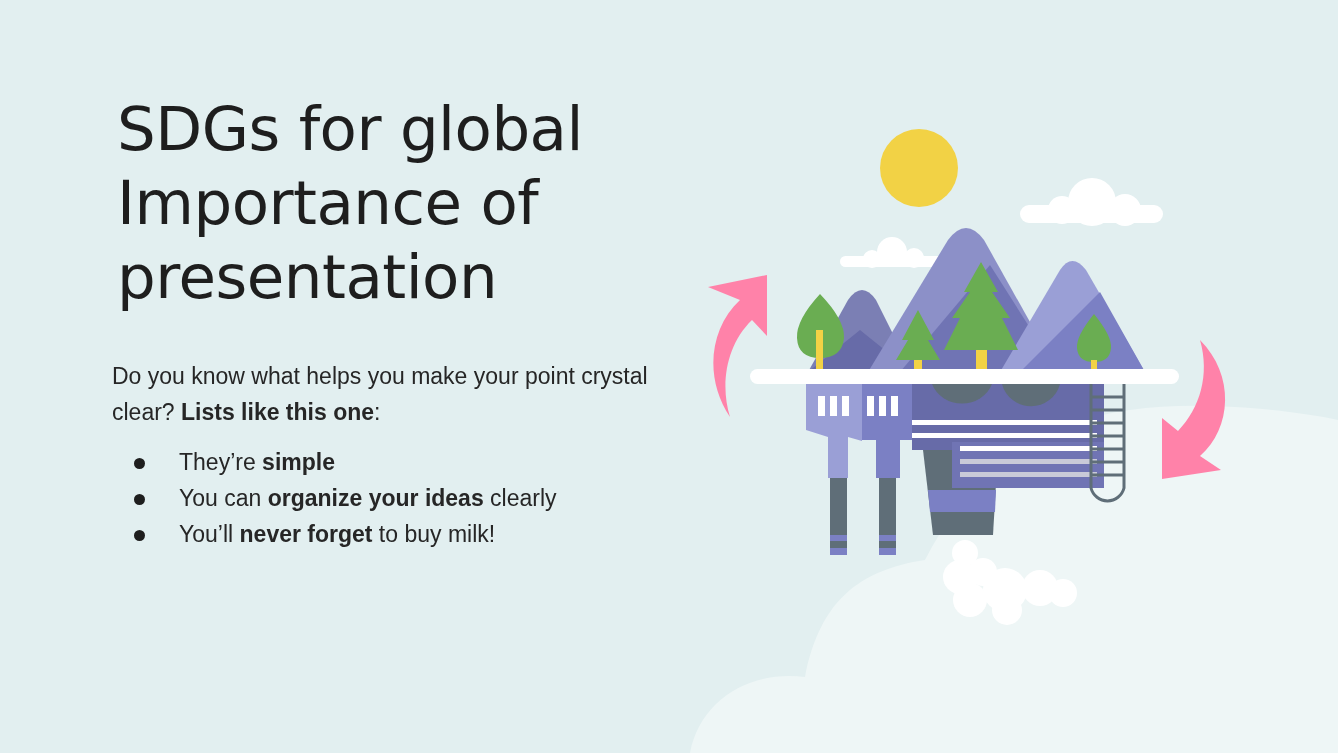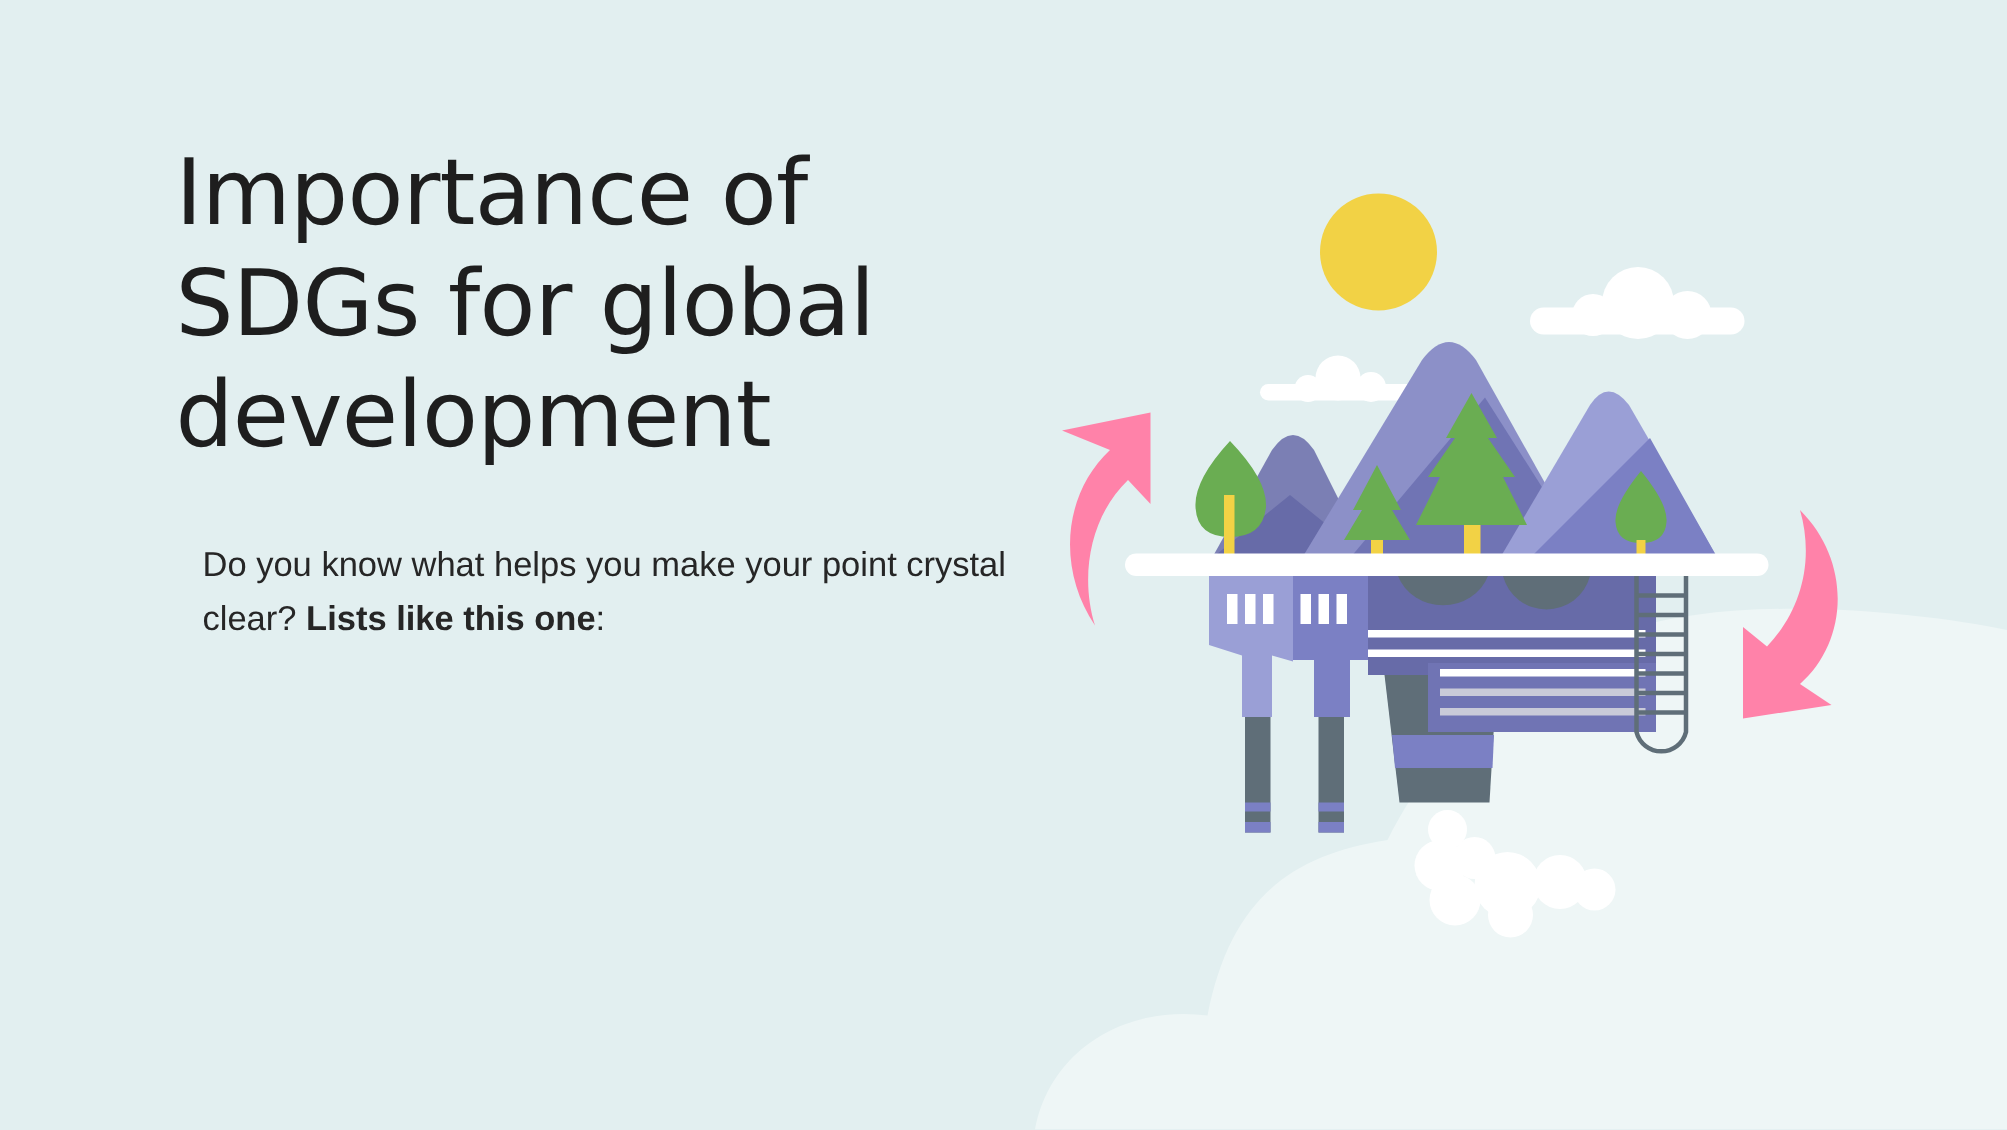--- a/index.html
+++ b/index.html
@@ -3,21 +3,21 @@
 <meta charset="utf-8">
 <style>
   html, body { margin:0; padding:0; }
   body { width:1338px; height:753px; overflow:hidden; background:#e2eff0; position:relative;
          font-family:"Liberation Sans", "DejaVu Sans", sans-serif; color:#1f1f1f; }
   .slide { position:absolute; inset:0; }
   .title { position:absolute; left:117px; top:92px; width:560px; margin:0;
            font-family:"DejaVu Sans", sans-serif; font-weight:500; font-size:61px;
            line-height:74px; letter-spacing:-0.5px; color:#1e1e1e; }
   .title span { display:block; }
-  .body { position:absolute; left:135px; top:358px; width:560px; font-size:23px; line-height:36px; color:#262626; }
+  .body { position:absolute; left:112px; top:358px; width:560px; font-size:23px; line-height:36px; color:#262626; }
   .body p { margin:0; }
   .body b { font-weight:700; }
   .list { list-style:none; margin:14px 0 12px 0; padding:0; }
   .list li { position:relative; padding-left:67px; height:36px; }
   .list li .dot { position:absolute; left:22px; top:14px; width:11px; height:11px; border-radius:50%; background:#1e1e1e; }
   .illus { position:absolute; left:0; top:0; width:1338px; height:753px; }
 </style>
 </head>
 <body>
 
@@ -124,23 +124,28 @@
       <circle cx="1063" cy="593" r="14"></circle>
       <circle cx="970" cy="600" r="17"></circle>
       <circle cx="1007" cy="610" r="15"></circle>
     </g>
 
     <path d="M730 417 C705 380 708 330 740 300 L708 287 L767 275 L767 336 L752 320 C726 345 720 385 730 417 Z" fill="#ff82a9"></path>
     <path d="M1200 340 C1235 375 1232 428 1200 456 L1221 470 L1162 479 L1162 418 L1178 431 C1200 408 1210 375 1200 340 Z" fill="#ff82a9"></path>
   </svg>
 
   <h1 class="title">
+    <span>SDGs for global</span>
     <span>Importance of</span>
-    <span>SDGs for global</span>
-    <span>development</span>
+    <span>presentation</span>
   </h1>
 
   <div class="body">
     <p><span>Do you know what helps you make your point crystal clear? </span><b>Lists like this one</b><span>:</span></p>
 
+    <ul class="list">
+      <li><span class="dot"></span><span>They’re </span><b>simple</b><span></span></li>
+      <li><span class="dot"></span><span>You can </span><b>organize your ideas</b><span> clearly</span></li>
+      <li><span class="dot"></span><span>You’ll </span><b>never forget</b><span> to buy milk!</span></li>
+    </ul>
 
   </div>
 </div>
 
 </body></html>

